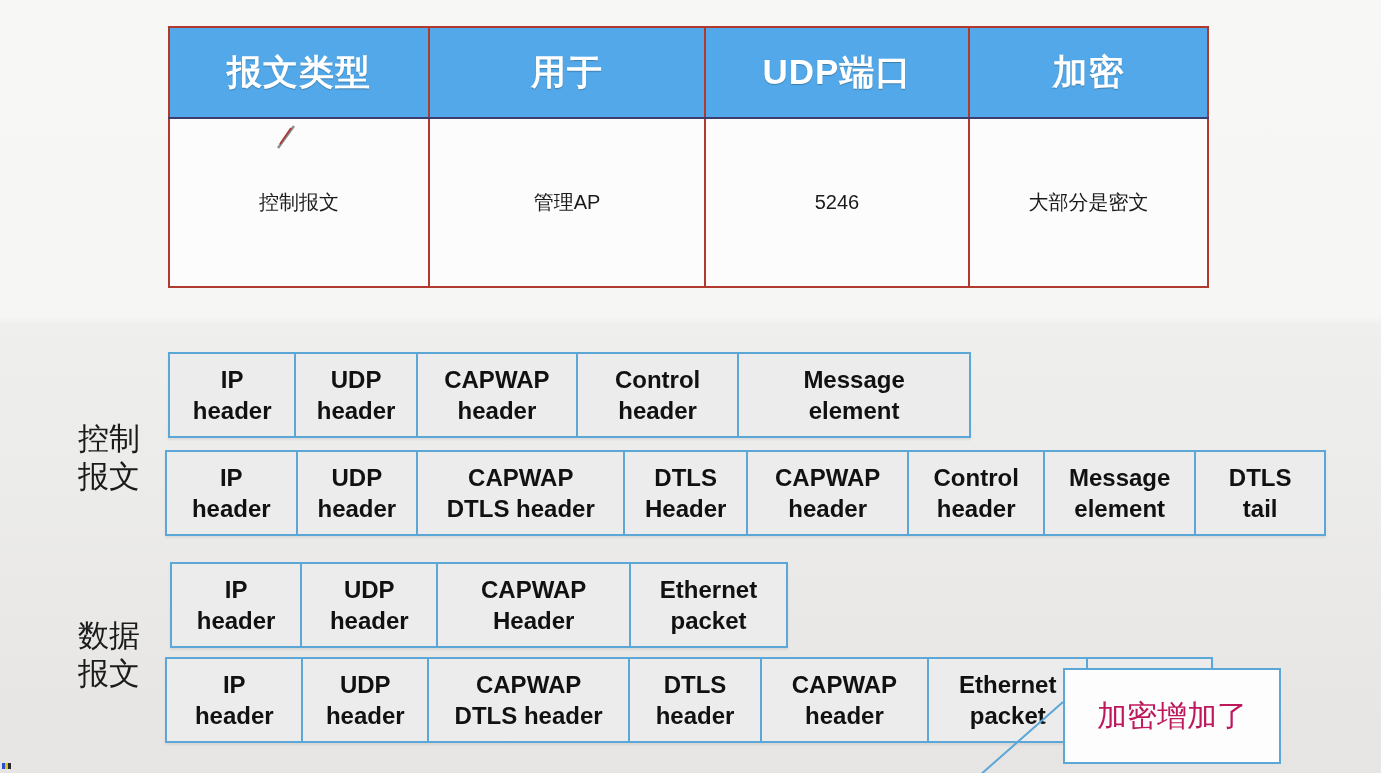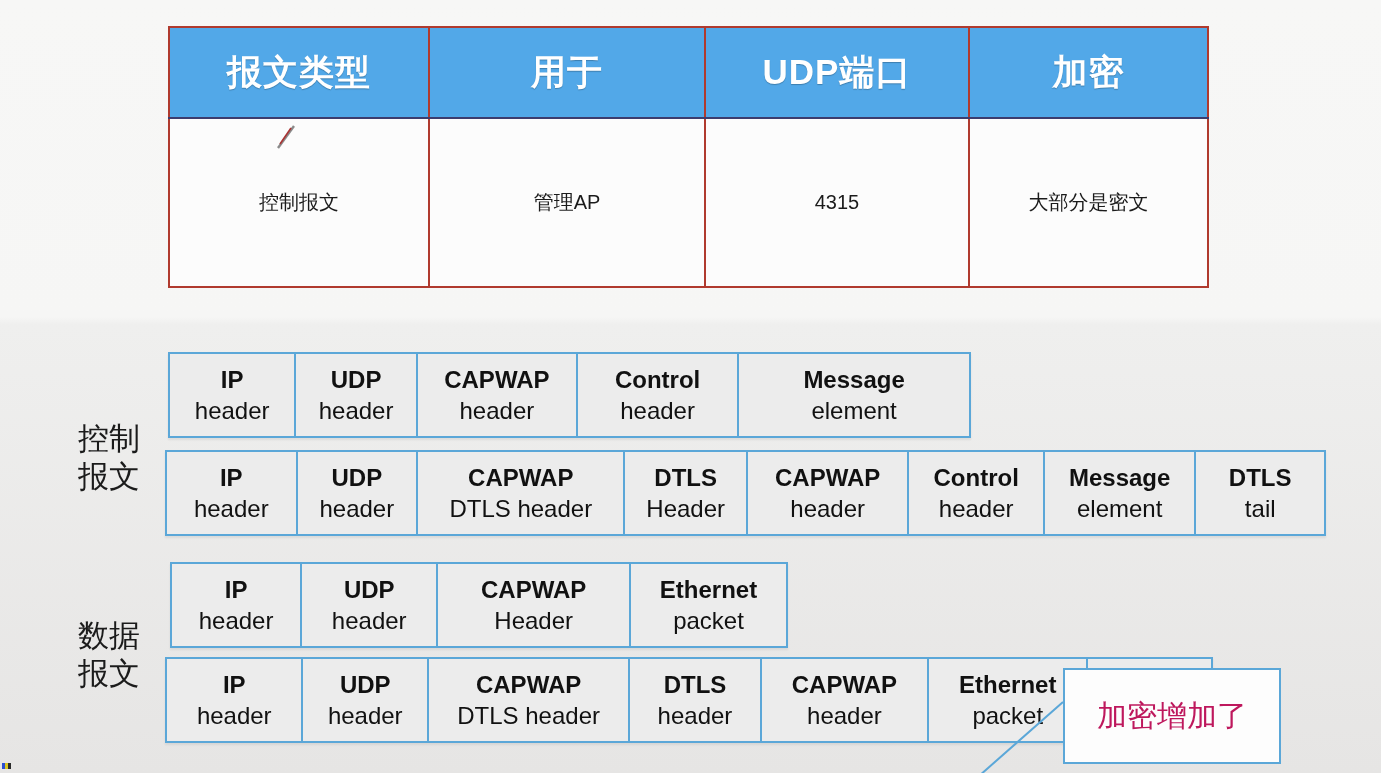--- a/index.html
+++ b/index.html
@@ -108,21 +108,21 @@
     align-items: center;
     justify-content: center;
     font-size: 24px;
     font-weight: bold;
     color: #111111;
     line-height: 31px;
     text-align: center;
     padding: 0 4px;
   }
   .pkt-cell:last-child { border-right: none; }
-  .pkt-cell .l2 { font-weight: normal; }
+  .pkt-cell .l2 { font-weight: bold; }
 
   
   .row1 { left: 168px; top: 32px;  width: 803px; height: 86px; }
   .row2 { left: 165px; top: 130px; width: 1161px; height: 86px; }
   .row3 { left: 170px; top: 242px; width: 618px; height: 86px; }
   .row4 { left: 165px; top: 337px; width: 1048px; height: 86px; }
 
   
   .callout {
     position: absolute;
@@ -179,21 +179,21 @@
         <th>报文类型</th>
         <th>用于</th>
         <th>UDP端口</th>
         <th>加密</th>
       </tr>
     </thead>
     <tbody>
       <tr>
         <td>控制报文</td>
         <td>管理AP</td>
-        <td>4315</td>
+        <td>5246</td>
         <td>大部分是密文</td>
       </tr>
     </tbody>
   </table>
 
   <svg class="pen-mark" viewBox="0 0 28 28">
     <line x1="23" y1="2" x2="7" y2="24" stroke="#8a8a8a" stroke-width="2.4"></line>
     <line x1="20" y1="4" x2="9" y2="20" stroke="#a33" stroke-width="1.6"></line>
   </svg>
 

